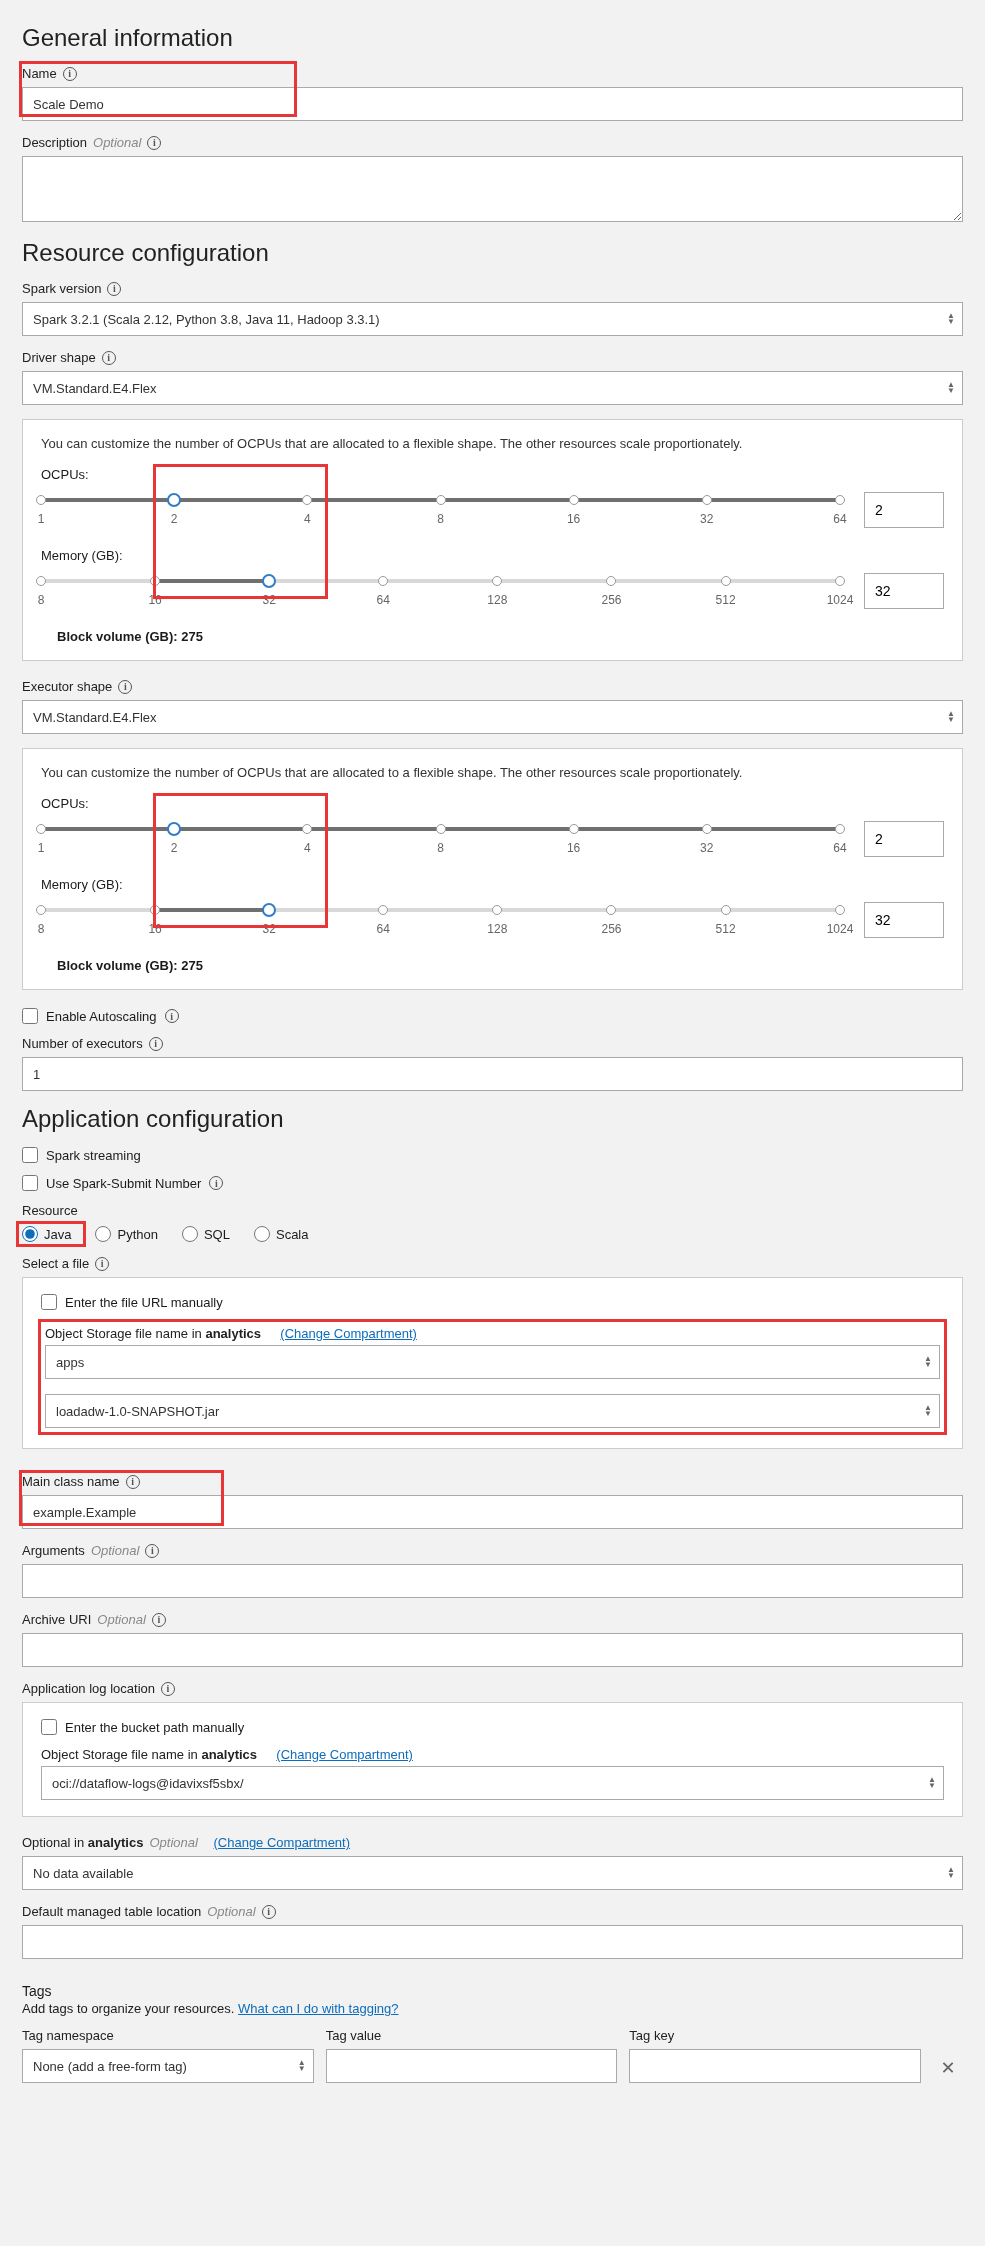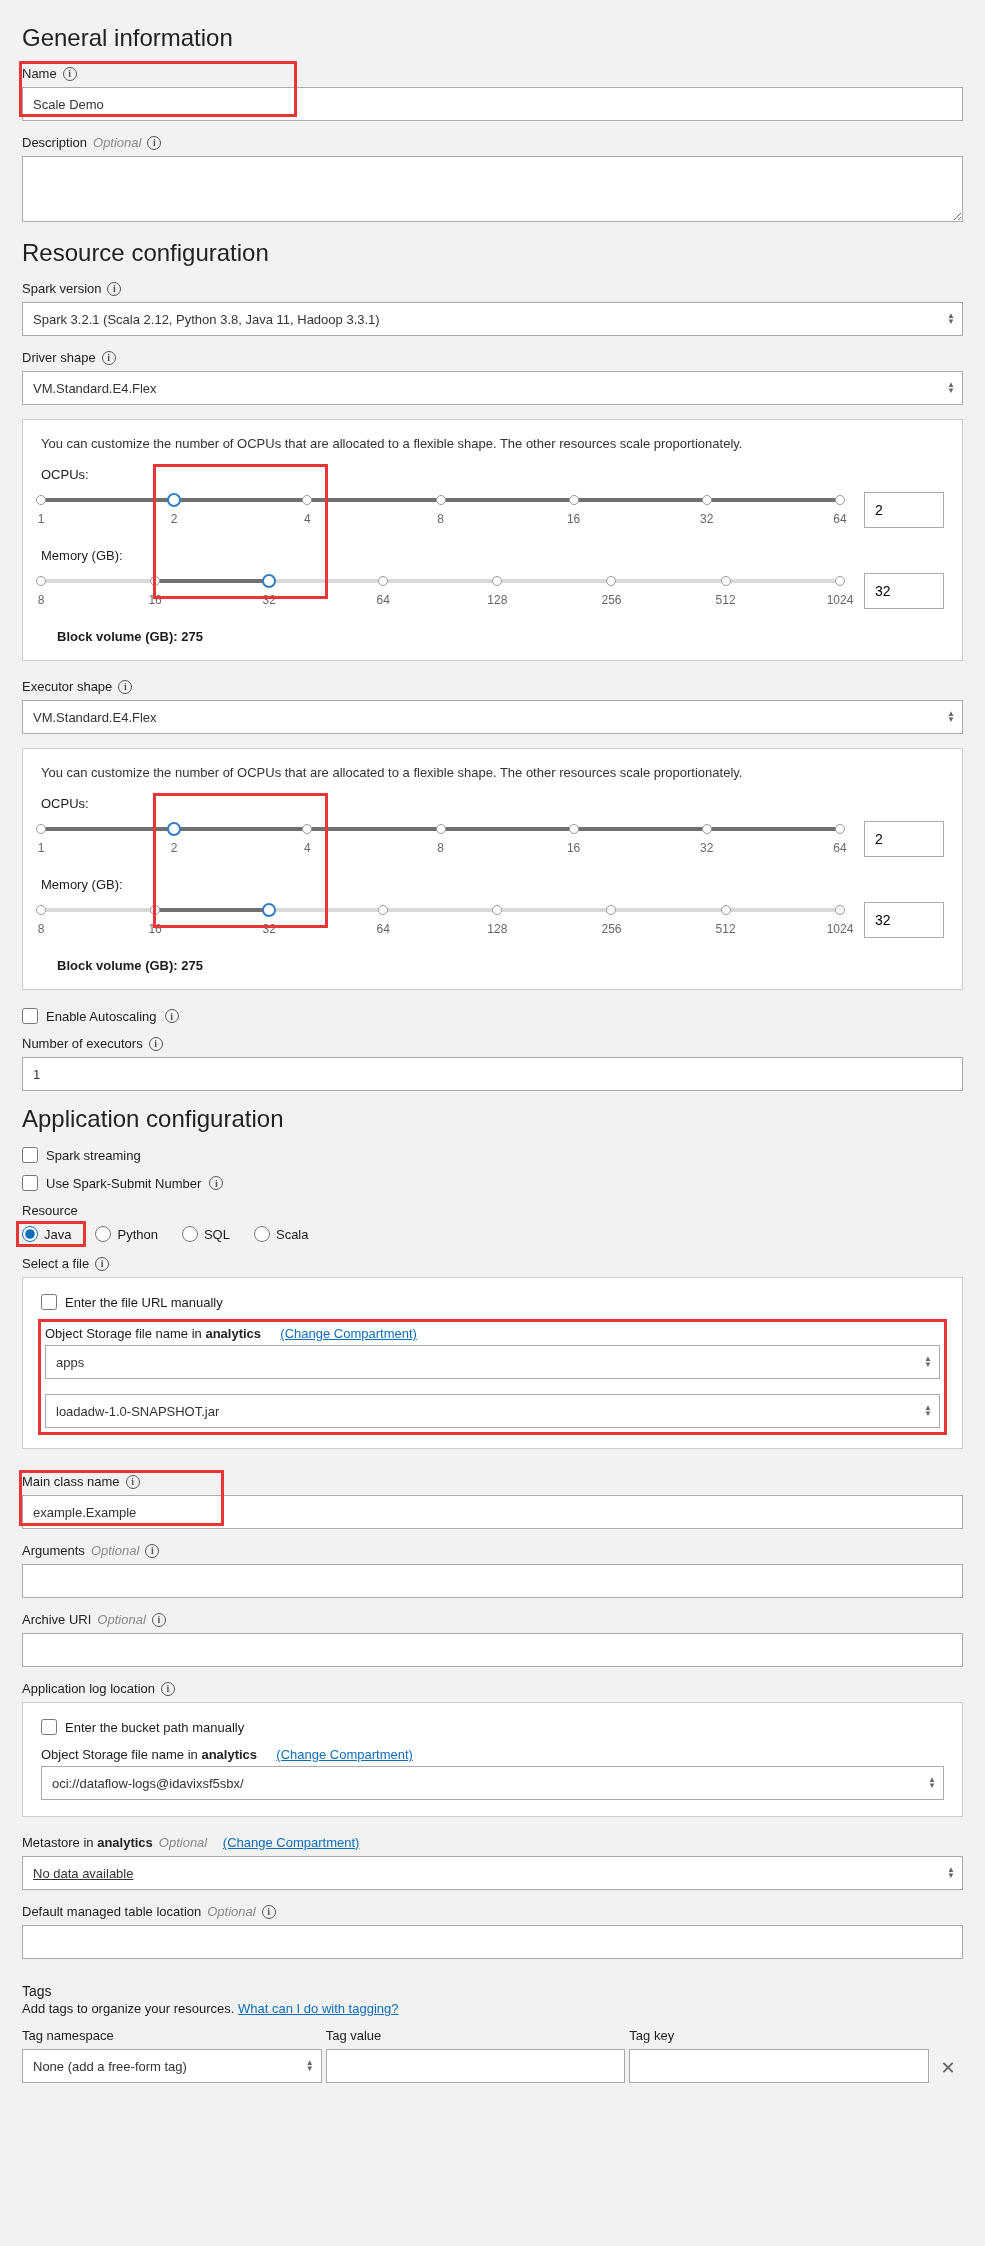--- a/index.html
+++ b/index.html
@@ -76,27 +76,27 @@
   text-align: left; padding: 0 10px; font-size: 14px;
 }
 .block-vol { font-weight: 700; font-size: 13px; margin-top: 6px; margin-left: 16px; }
 .check-row { display: flex; align-items: center; gap: 8px; margin-bottom: 12px; }
 .check-row input[type=checkbox], .radio-row input[type=radio] {
   width: 16px; height: 16px; accent-color: #0d6dbb;
 }
 .radio-row { display: flex; align-items: center; gap: 24px; margin-top:8px; }
 .radio-item { display: flex; align-items: center; gap: 6px; }
 .link { color: #0d6dbb; text-decoration: underline; cursor: pointer; }
-.tags-row { display: flex; gap: 4px; align-items: flex-end; }
+.tags-row { display: flex; gap: 12px; align-items: flex-end; }
 .tag-col { flex: 1; }
 .remove-x { width: 30px; height: 30px; display: flex; align-items:center; justify-content:center;
   font-size: 18px; color: #666; cursor: pointer; border:1px solid transparent; }
 .red-box-overlay { position: absolute; border: 3px solid #e83535; pointer-events:none; z-index:10; }
 .inner-red { position: relative; }
-.disabled-input { background: #f5f5f5; color: #888; text-decoration: underline; }
+.disabled-input { background: #f5f5f5; color: #888; }
 .bucket-input { width: 100%; }
 .mb-4 { margin-bottom: 4px; }
 </style>
 </head>
 <body>
 
 <h2 class="section-title">General information</h2>
 
 <div class="field inner-red">
   <div style="position:relative;">
@@ -405,21 +405,21 @@
     </div>
     <div class="select-wrap">
       <input type="text" readonly="" class="text-input select-input" value="oci://dataflow-logs@idavixsf5sbx/" style="">
       <span class="chev">▲<br>▼</span>
     </div>
   </div>
 </div>
 
 <div class="field">
   <div class="label-row">
-    <span><span>Metastore in </span><b>analytics</b></span>
+    <span><span>Optional in </span><b>analytics</b></span>
     <span class="optional">Optional</span>
     &nbsp;<span class="link">(Change Compartment)</span>
   </div>
   <div class="select-wrap">
     <input type="text" readonly="" class="text-input select-input disabled-input" value="No data available" style="">
     <span class="chev">▲<br>▼</span>
   </div>
 </div>
 
 <div class="field">

